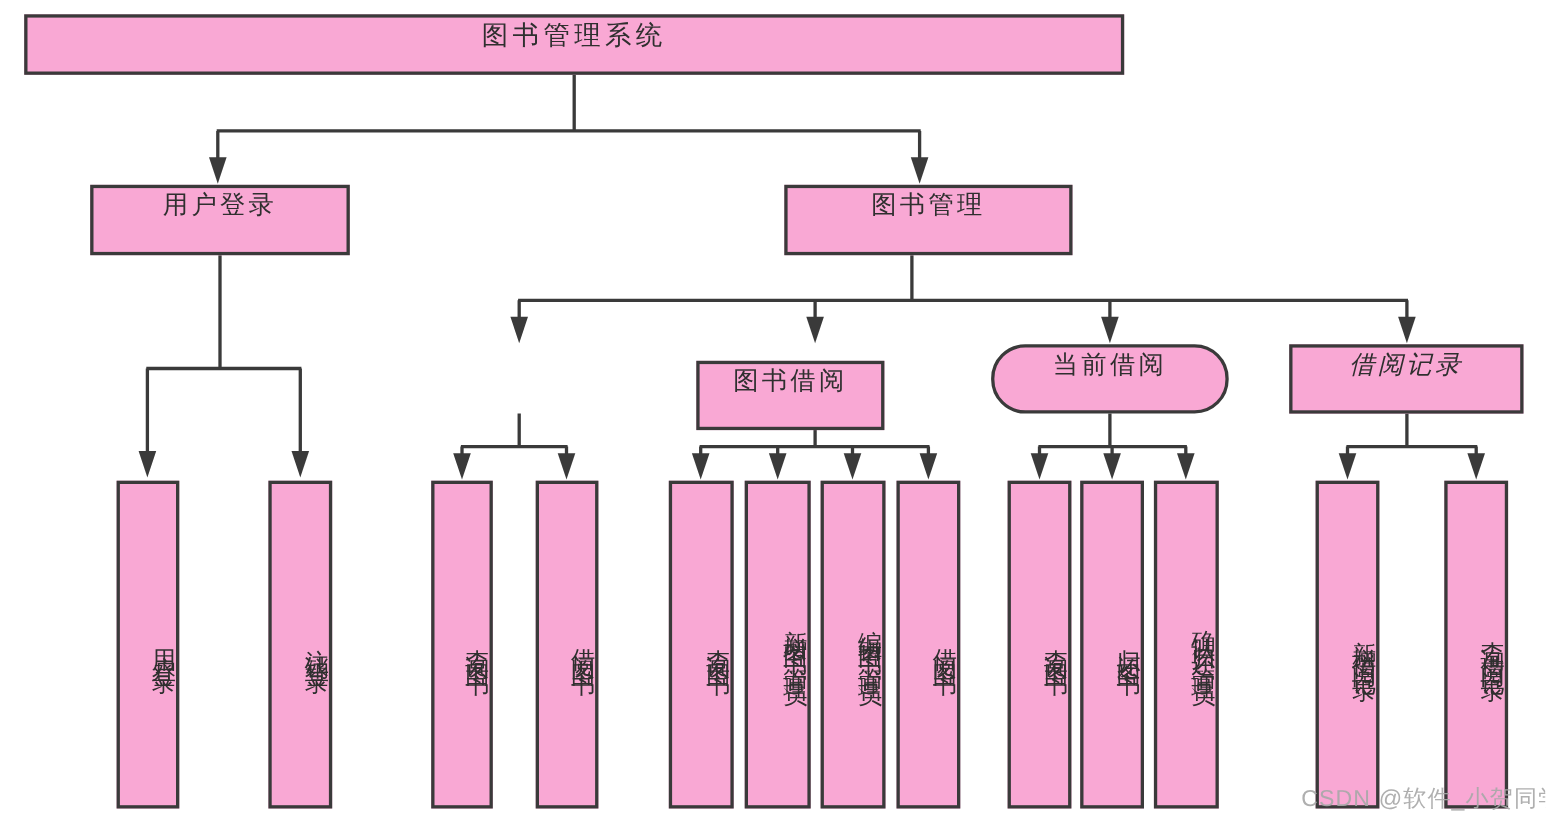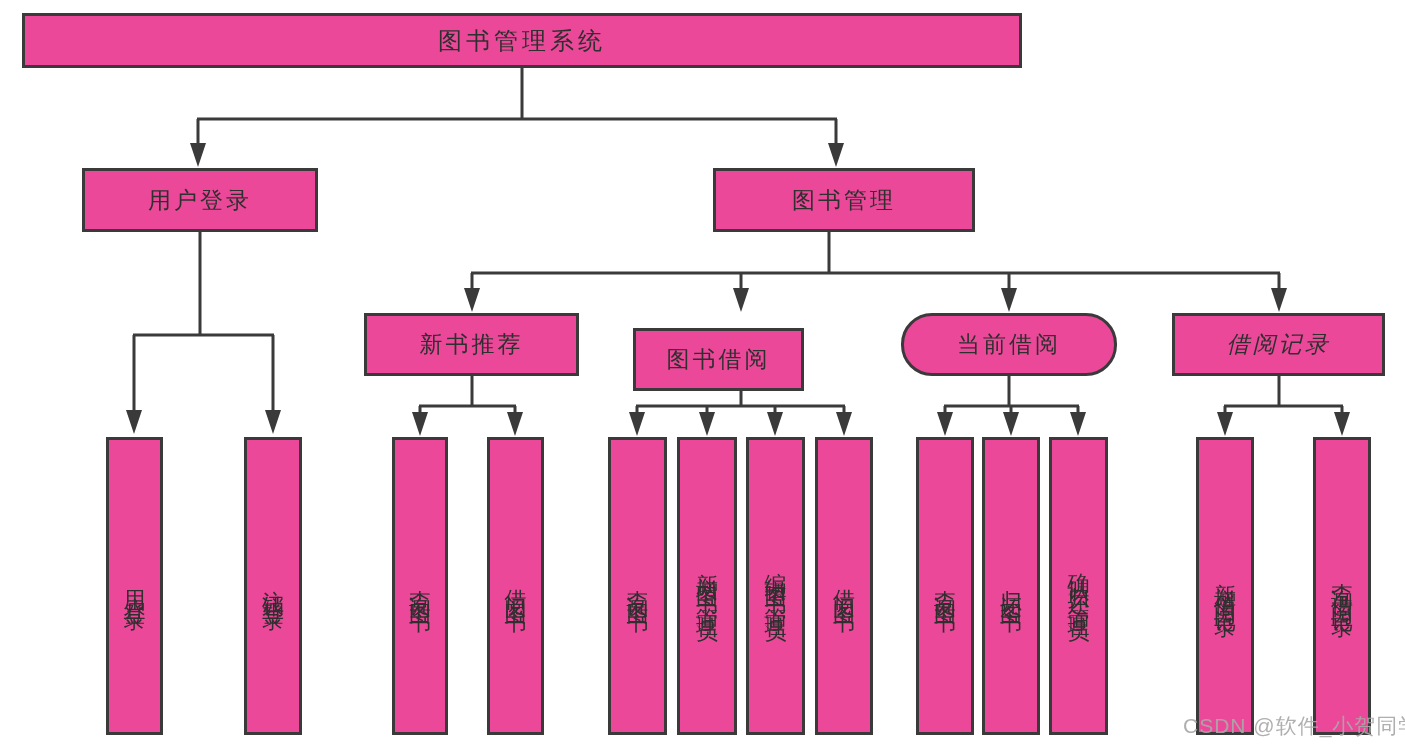--- a/index.html
+++ b/index.html
@@ -14,23 +14,23 @@
   svg.connectors {
     position: absolute;
     left: 0; top: 0;
     width: 1405px; height: 747px;
     z-index: 1;
   }
   .node {
     position: absolute;
     box-sizing: border-box;
     border: 3px solid #3a3a3a;
-    background: #ec4899;
+    background: #f9a8d4;
     display: flex;
-    align-items: center;
+    align-items: flex-start;
     justify-content: center;
     color: #2f2f2f;
     z-index: 2;
   }
   .h { font-size: 23px; letter-spacing: 3px; white-space: nowrap; }
   .root-box { font-size: 24px; letter-spacing: 4px; }
   .v {
     writing-mode: vertical-rl;
     text-orientation: mixed;
     font-size: 22px;
@@ -138,23 +138,20 @@
     <span>图书管理系统</span>
   </div>
 
   <div class="node h l2-a">
     <span>用户登录</span>
   </div>
   <div class="node h l2-b">
     <span>图书管理</span>
   </div>
 
-  <div class="node h l3-a">
-    <span>新书推荐</span>
-  </div>
   <div class="node h l3-b">
     <span>图书借阅</span>
   </div>
   <div class="node h l3-c">
     <span>当前借阅</span>
   </div>
   <div class="node h l3-d">
     <span>借阅记录</span>
   </div>
 

